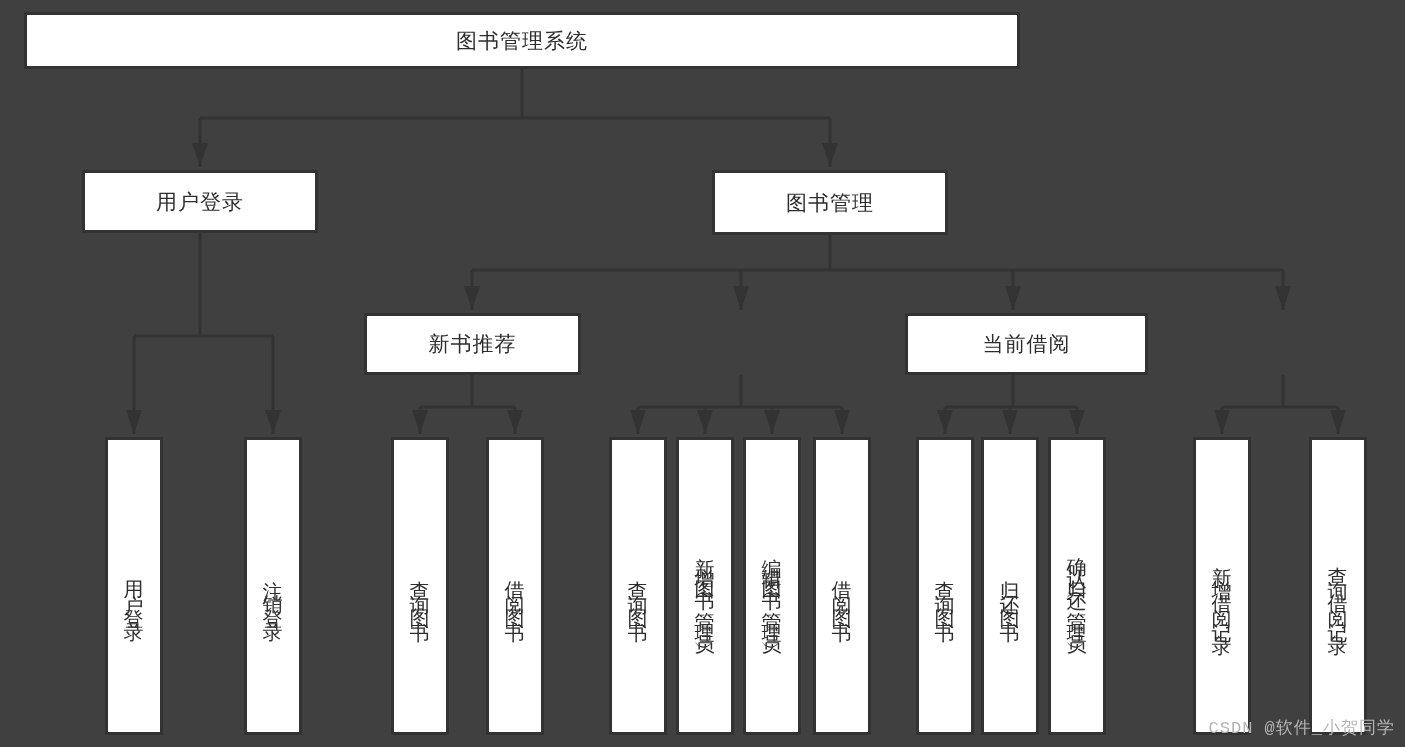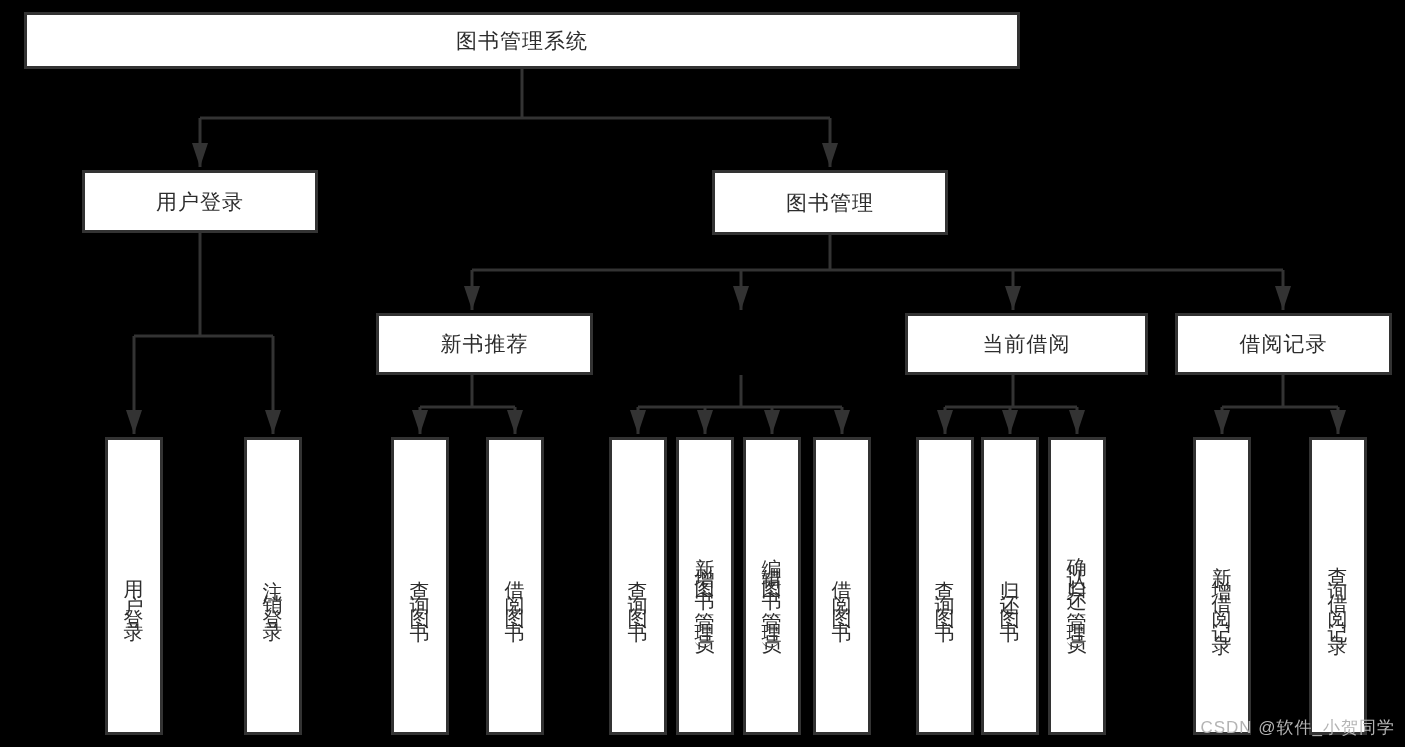--- a/index.html
+++ b/index.html
@@ -5,21 +5,21 @@
   html, body {
     margin: 0;
     padding: 0;
     background: #ffffff;
     font-family: "Liberation Sans", "DejaVu Sans", sans-serif;
   }
   #canvas {
     position: relative;
     width: 1405px;
     height: 747px;
-    background: #000000;
+    background: #404040;
     overflow: hidden;
   }
   #connectors {
     position: absolute;
     left: 0; top: 0;
     width: 1405px;
     height: 747px;
   }
   .node {
     position: absolute;
@@ -48,20 +48,21 @@
     padding-top: 11px;
   }
   #watermark {
     position: absolute;
     right: 10px;
     bottom: 8px;
     font-size: 17px;
     color: #b4b4b4;
     letter-spacing: 1px;
     white-space: nowrap;
+    font-family: Liberation Mono, monospace;
   }
 </style>
 </head>
 <body>
 
 <div id="canvas">
 
   <svg id="connectors" viewBox="0 0 1405 747" xmlns="http://www.w3.org/2000/svg">
     <defs>
       <marker id="ah" markerUnits="userSpaceOnUse" markerWidth="26" markerHeight="18" refX="24" refY="8" orient="auto">
@@ -109,28 +110,25 @@
     <span>图书管理系统</span>
   </div>
 
   <div class="node" style="left:82px;top:170px;width:236px;height:63px">
     <span>用户登录</span>
   </div>
   <div class="node" style="left:712px;top:170px;width:236px;height:65px">
     <span>图书管理</span>
   </div>
 
-  <div class="node" style="left:376px;top:313px;width:217px;height:62px">
+  <div class="node" style="left:364px;top:313px;width:217px;height:62px">
     <span>新书推荐</span>
   </div>
   <div class="node" style="left:905px;top:313px;width:243px;height:62px">
     <span>当前借阅</span>
-  </div>
-  <div class="node" style="left:1175px;top:313px;width:217px;height:62px">
-    <span>借阅记录</span>
   </div>
 
   <div class="node leaf" style="left:105px;top:437px;width:58px;height:298px">
     <span class="vtext">用户登录</span>
   </div>
   <div class="node leaf" style="left:244px;top:437px;width:58px;height:298px">
     <span class="vtext">注销登录</span>
   </div>
 
   <div class="node leaf" style="left:391px;top:437px;width:58px;height:298px">

